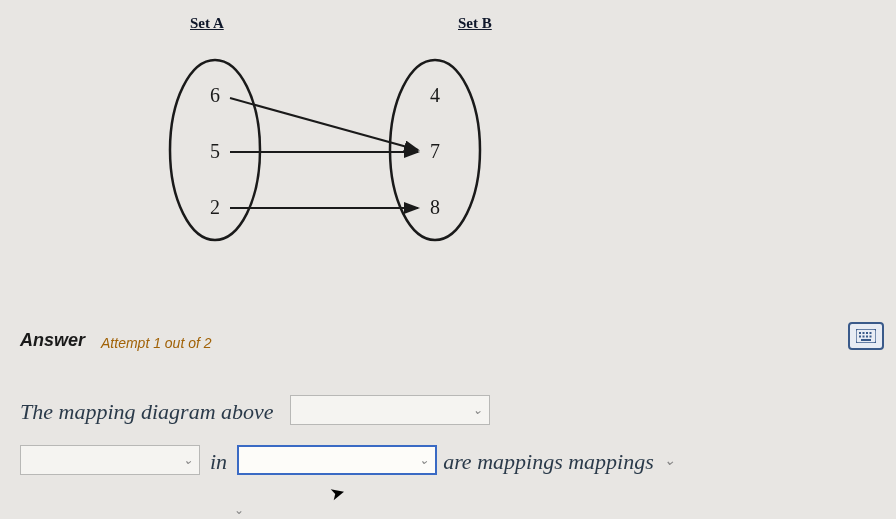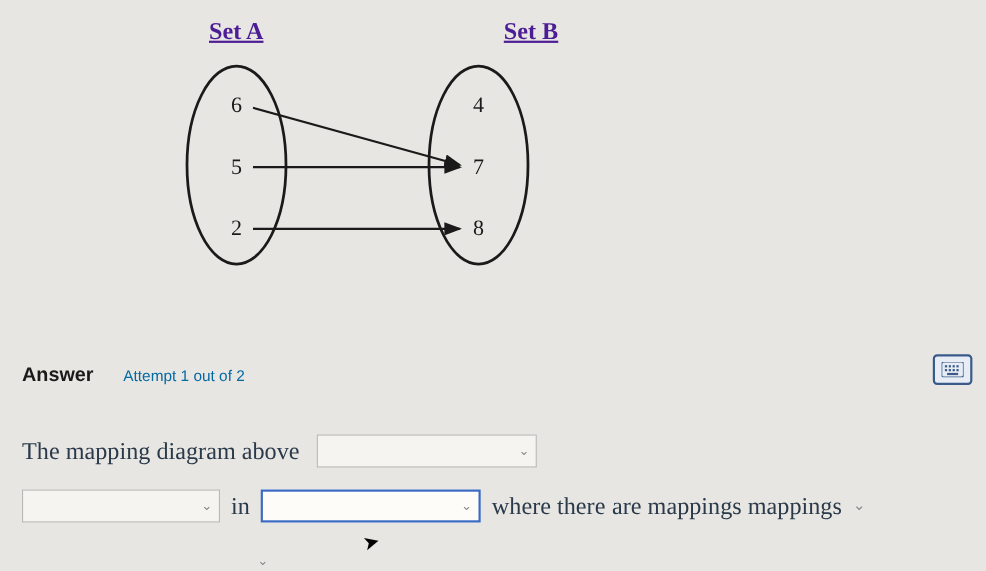--- a/index.html
+++ b/index.html
@@ -14,53 +14,54 @@
     .diagram-area {
       position: absolute;
       top: 10px;
       left: 160px;
       width: 380px;
       height: 260px;
     }
     .set-label {
       font-weight: bold;
       text-decoration: underline;
-      font-size: 22px;
+      font-size: 15px;
       position: absolute;
-      color: #4c1d95;
+      color: #0f172a;
     }
     .set-a-label { left: 30px; top: 5px; }
     .set-b-label { left: 250px; top: 5px; margin-left: 48px; }
     .mapping-svg {
       position: absolute;
       top: 40px;
       left: 0;
     }
     .answer-row {
       position: absolute;
       left: 20px;
       display: flex;
-      align-items: center;
+      align-items: flex-end;
       gap: 10px;
       font-size: 20px;
       color: #2a3a4a;
+      font-style: italic;
     }
     .answer-header {
       top: 330px;
       font-family: Arial, sans-serif;
     }
     .answer-label {
       font-weight: bold;
       font-size: 18px;
       color: #1a1a1a;
     }
     .attempt-label {
       font-size: 14px;
-      color: #0369a1;
-      margin-left: 17px;
+      color: #a16207;
+      margin-left: 6px;
     }
     .sentence-1 { top: 395px; gap: 16px; }
     .sentence-2 { top: 445px; }
     .dropdown {
       display: inline-flex;
       align-items: center;
       justify-content: flex-end;
       border: 1px solid #b8b8b6;
       background: #f5f4f1;
       padding: 4px 6px;
@@ -173,21 +174,20 @@
 <div class="answer-row sentence-2">
   <span class="dropdown short">
     <span></span>
     <span class="chevron">⌄</span>
   </span>
   <span class="static-text">in</span>
   <span class="dropdown focused">
     <span></span>
     <span class="chevron">⌄</span>
   </span>
-  <span class="static-text">where there</span>
   <span class="static-text" style="margin-left:-4px">are mappings mappings</span>
   <span class="chevron" style="align-self:center;color:#888;font-size:14px">⌄</span>
 </div>
 
 <span class="dropdown short extra-dropdown" style="min-width:30px;border:none;background:transparent">
   <span class="chevron">⌄</span>
 </span>
 
 <div class="cursor-arrow">➤</div>
 

